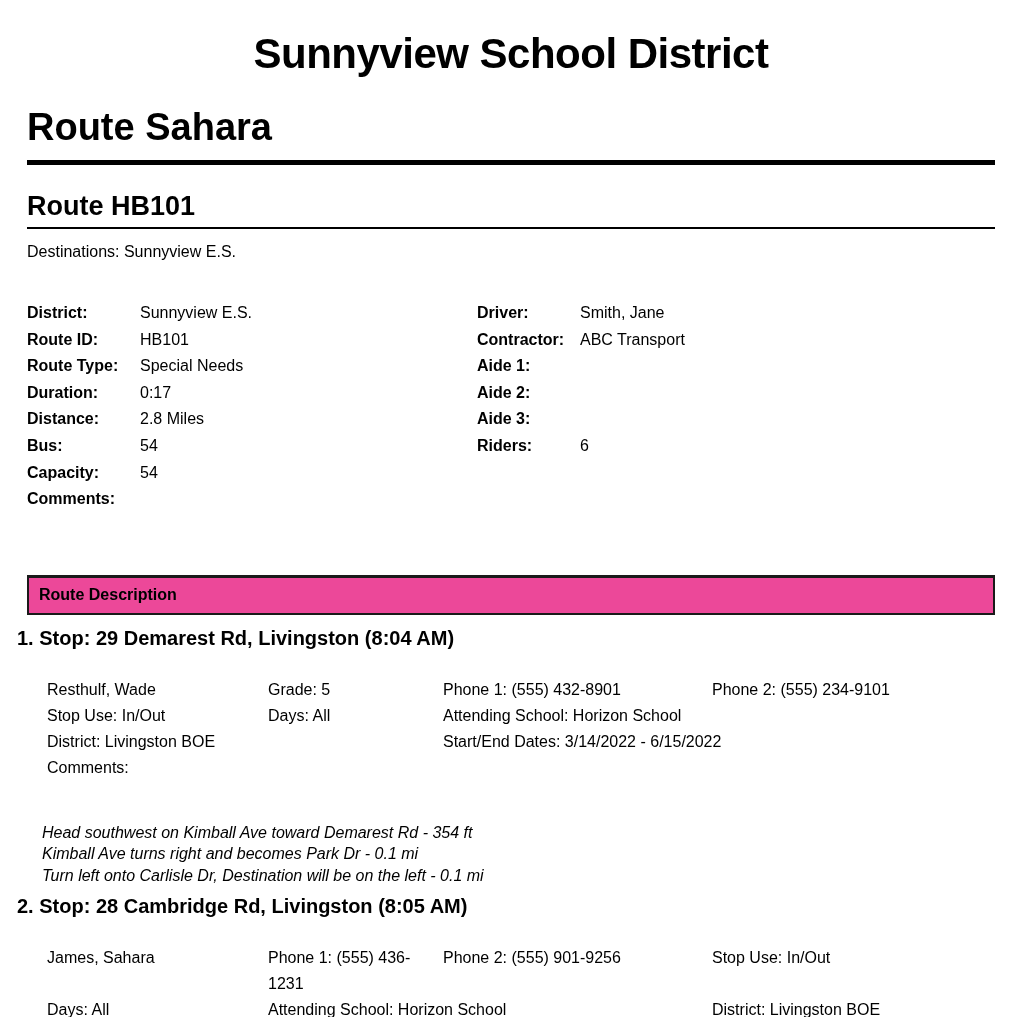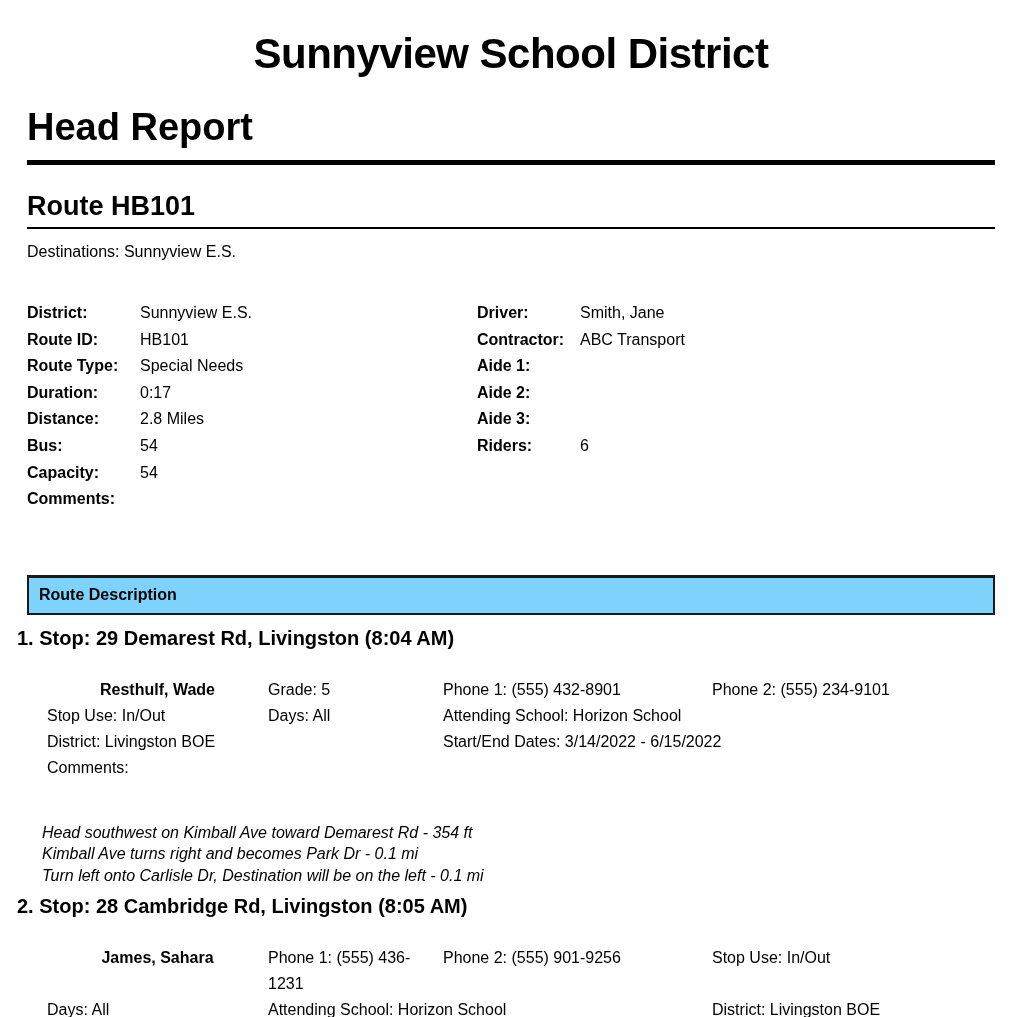--- a/index.html
+++ b/index.html
@@ -63,21 +63,21 @@
     line-height: 26.6px;
     white-space: nowrap;
   }
   .detail-label { font-weight: bold; }
   .details-col-left  .detail-label { width: 113px; flex: 0 0 113px; }
   .details-col-right .detail-label { width: 103px; flex: 0 0 103px; }
   .section-bar {
     margin-top: 62px;
     border: 2px solid #1a1a1a;
     border-top-width: 3px;
-    background: #7dd3fc;
+    background: #ec4899;
     height: 40px;
     display: flex;
     align-items: center;
     padding-left: 10px;
   }
   .section-bar-title {
     font-size: 16px;
     font-weight: bold;
   }
   .stop-heading {
@@ -89,39 +89,39 @@
   }
   .stop-heading.second { margin-top: 8px; }
   .rider-grid {
     margin-top: 27px;
     margin-left: 20px;
     display: grid;
     grid-template-columns: 221px 175px 269px 1fr;
     font-size: 16px;
     line-height: 26.2px;
   }
-  .rider-name { font-weight: bold; text-align: center; }
+  .rider-name { font-weight: normal; }
   .span2 { grid-column: span 2; }
   .span4 { grid-column: span 4; }
   .directions {
     margin-top: 40px;
     margin-left: 15px;
     font-size: 16px;
     font-style: italic;
     line-height: 21.7px;
   }
 </style>
 </head>
 <body>
 
 <div class="page">
 
   <h1 class="district-title">Sunnyview School District</h1>
 
-  <h2 class="report-title">Head Report</h2>
+  <h2 class="report-title">Route Sahara</h2>
   <div class="rule-thick"></div>
 
   <h3 class="route-heading">Route HB101</h3>
   <div class="rule-thin"></div>
 
   <div class="destinations">Destinations: Sunnyview E.S.</div>
 
   <div class="details">
     <div class="details-col-left">
       <div class="detail-row">

